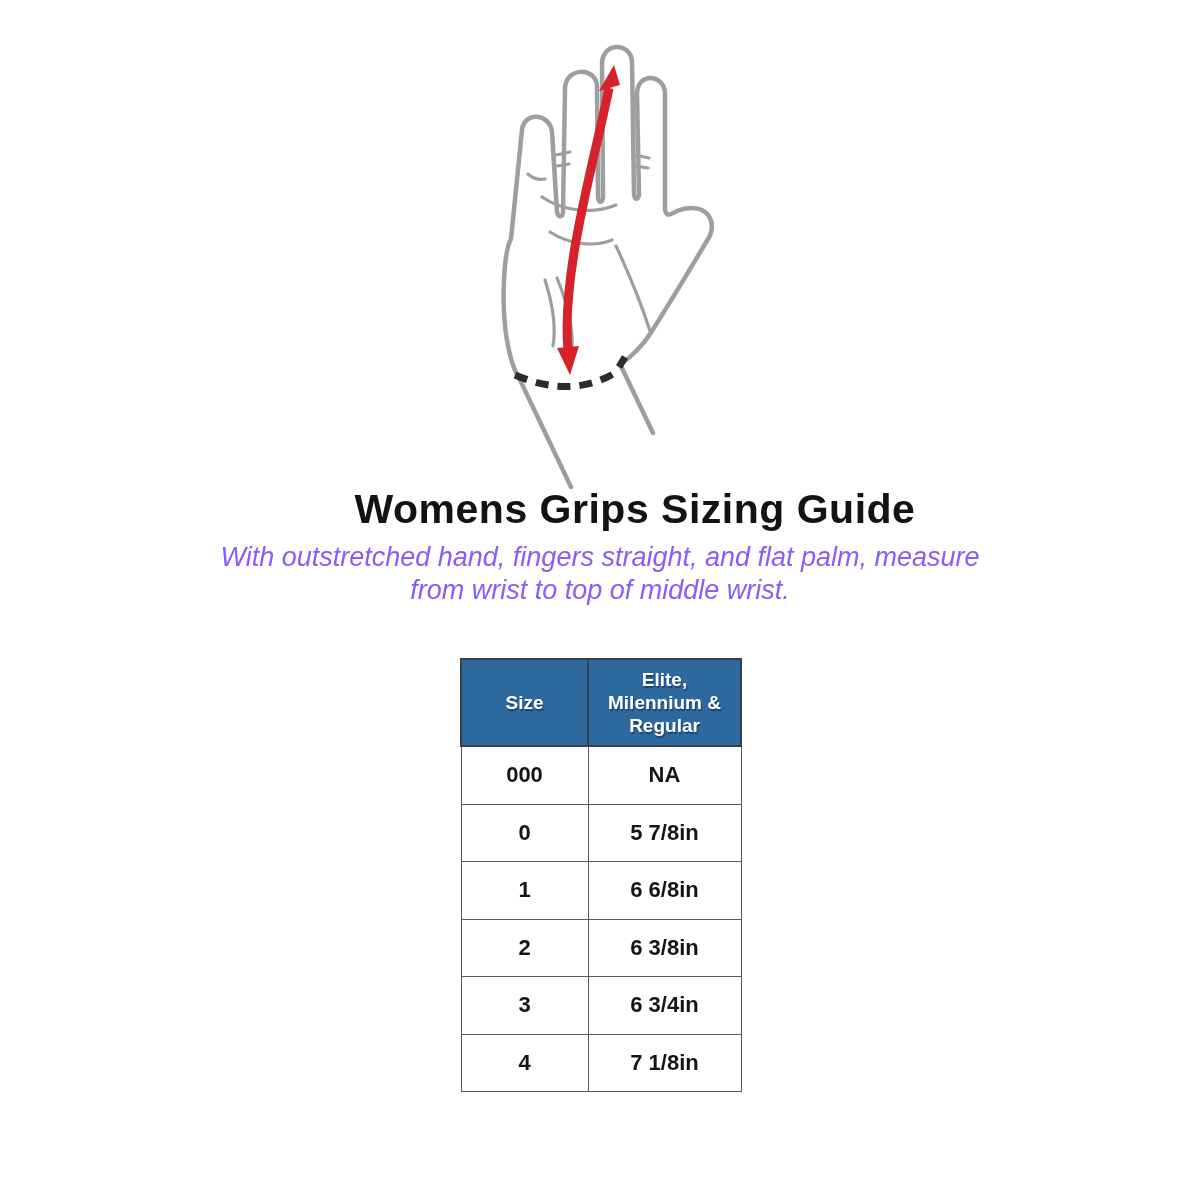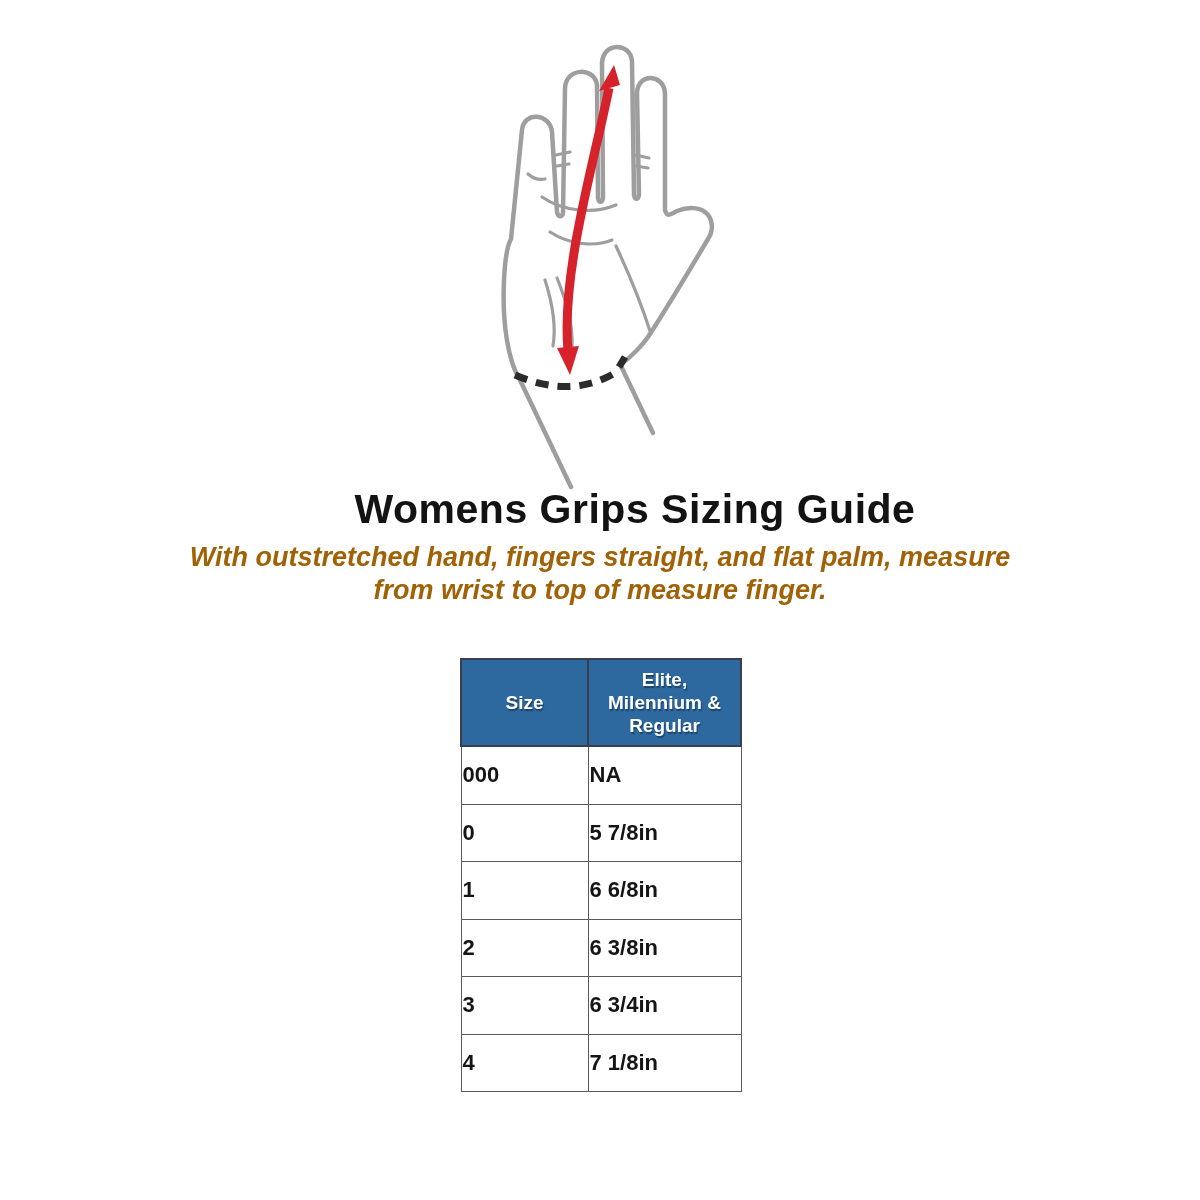--- a/index.html
+++ b/index.html
@@ -38,22 +38,22 @@
   .subtitle {
     position: absolute;
     top: 541px;
     left: 0;
     width: 1200px;
     margin: 0;
     text-align: center;
     font-style: italic;
     font-size: 27px;
     line-height: 33px;
-    font-weight: 700;
-    color: #a16207;
+    font-weight: 400;
+    color: #8b5cf6;
   }
   .sizing-table {
     position: absolute;
     left: 460px;
     top: 658px;
     width: 282px;
     border-collapse: collapse;
     table-layout: fixed;
   }
   .sizing-table th {
@@ -62,20 +62,21 @@
     font-size: 19px;
     line-height: 23px;
     font-weight: 700;
     height: 56px;
     border: 2px solid #38404b;
     text-shadow: 1px 2px 1px rgba(0,0,0,0.35);
     padding: 8px 4px;
   }
   .sizing-table td {
     height: 54.5px;
+    text-align: center;
     vertical-align: middle;
     font-size: 22px;
     font-weight: 700;
     color: #151515;
     background: #ffffff;
     border: 1.5px solid #5a5a5a;
   }
   .col-size { width: 117px; }
 </style>
 </head>
@@ -141,21 +142,21 @@
       <path d="M 151,60 C 136,135 103,245 110,323" fill="none" stroke="#d6232b" stroke-width="9"></path>
       <polygon points="156,37 141,63 162,57" fill="#d6232b"></polygon>
       <polygon points="112,347 99,320 121,318" fill="#d6232b"></polygon>
     </g>
   </svg>
 
   <h1 class="title">Womens Grips Sizing Guide</h1>
 
   <p class="subtitle">
     <span>With outstretched hand, fingers straight, and flat palm, measure</span><br>
-    <span>from wrist to top of measure finger.</span>
+    <span>from wrist to top of middle wrist.</span>
   </p>
 
   <table class="sizing-table">
     <thead>
       <tr>
         <th class="col-size">Size</th>
         <th class="col-measure">Elite, Milennium &amp; Regular</th>
       </tr>
     </thead>
     <tbody id="sizing-tbody">

